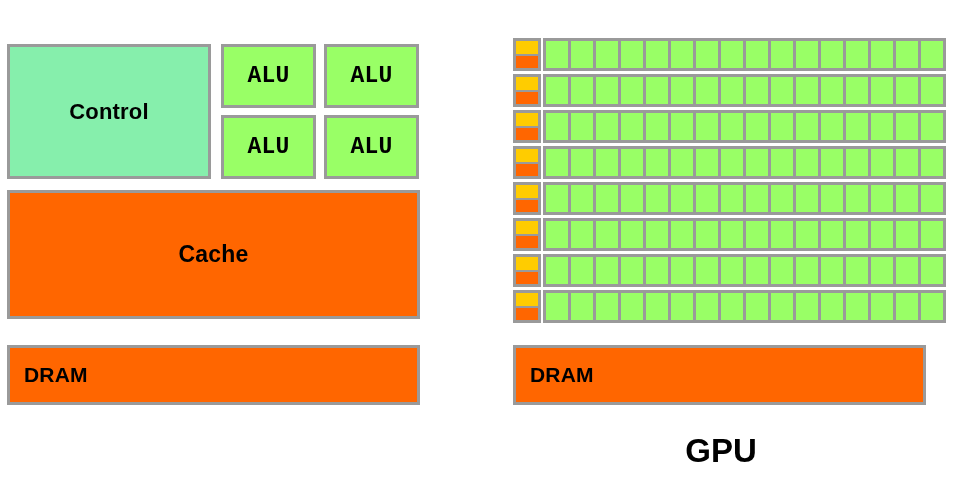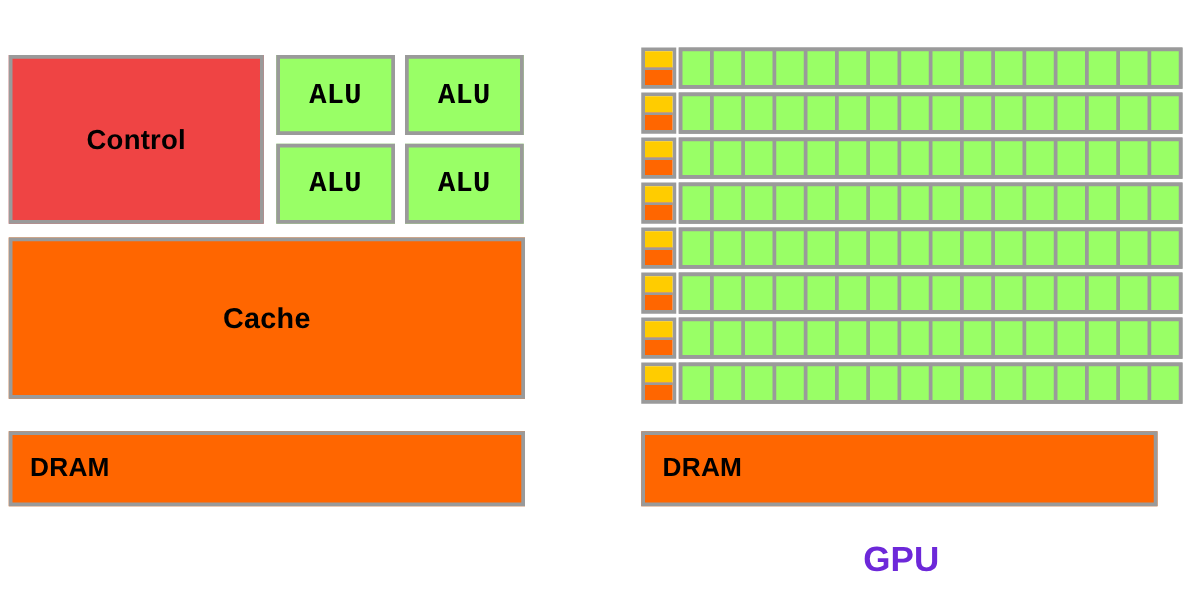--- a/index.html
+++ b/index.html
@@ -29,21 +29,21 @@
     box-sizing: border-box;
     border: 3px solid #9a9a9a;
     display: flex;
     align-items: center;
     justify-content: center;
     color: #000000;
     font-weight: bold;
     letter-spacing: 0.2px;
   }
 
-  .fill-yellow { background: #ef4444; text-align: right; }
+  .fill-yellow { background: #86efac; text-align: right; }
   .fill-orange { background: #ff6600; }
   .fill-green  { background: #99ff66; font-family: Liberation Mono, monospace; }
 
   
   #cpu-panel { position: absolute; left: 0; top: 0; width: 440px; height: 493px; }
 
   #cpu-control {
     left: 7px;  top: 44px;  width: 204px; height: 135px;
     font-size: 22px;
   }
@@ -121,23 +121,23 @@
     left: 513px; top: 345px; width: 413px; height: 60px;
     justify-content: flex-start;
     padding-left: 14px;
     font-size: 21px;
   }
 
   #gpu-label {
     position: absolute;
     left: 506px; top: 432px; width: 430px;
     text-align: center;
-    font-size: 28px;
+    font-size: 33px;
     font-weight: bold;
-    color: #6d28d9;
+    color: #000000;
   }
 </style>
 </head>
 <body>
 
 <div class="diagram">
 
   <div id="cpu-panel">
 
     <div id="cpu-control" class="block fill-yellow">Control</div>

